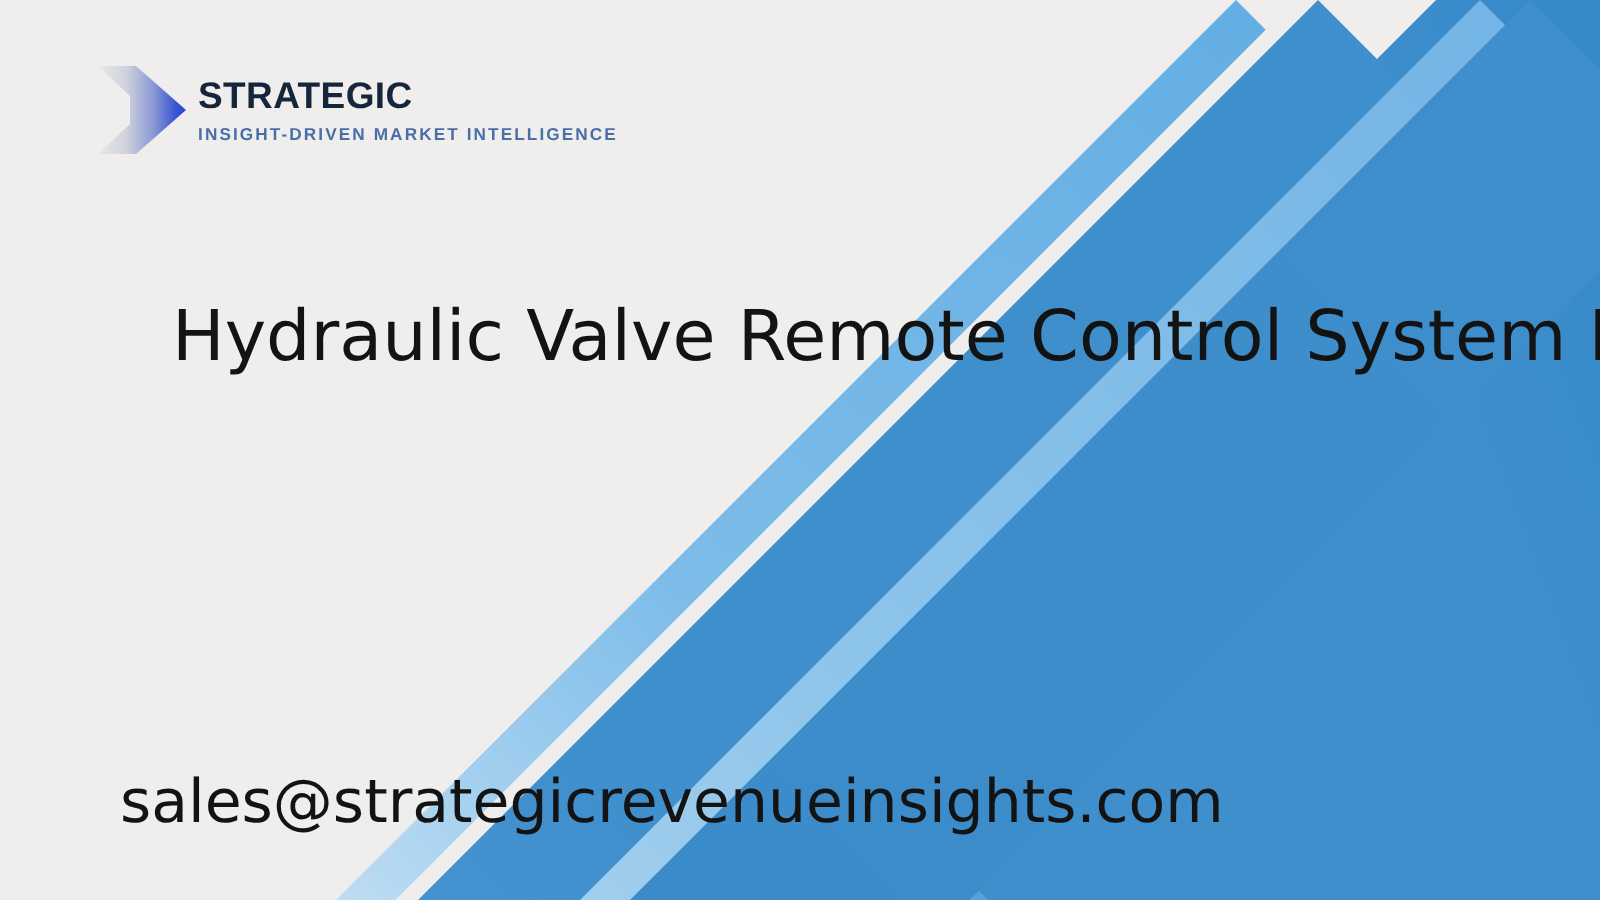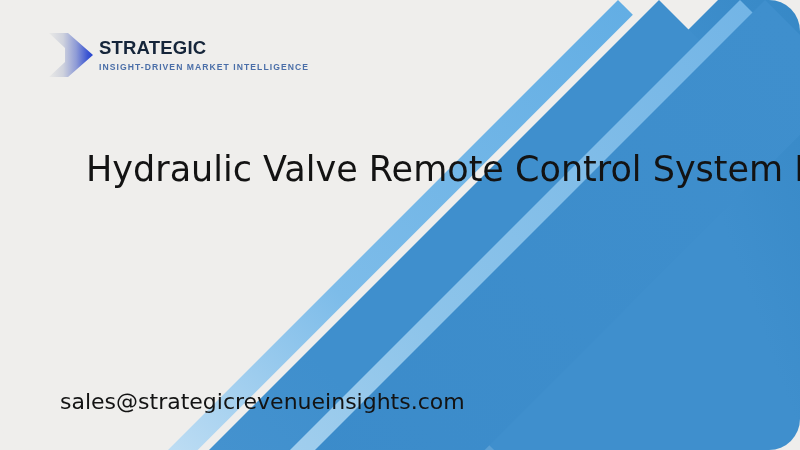--- a/index.html
+++ b/index.html
@@ -13,21 +13,20 @@
     overflow: hidden;
     font-family: "DejaVu Sans", sans-serif;
     background: #efeeec;
   }
   .slide {
     position: relative;
     width: 800px;
     height: 450px;
     background: #efeeec;
     overflow: hidden;
-    border-radius: 31px;
   }
 
   
   .deco {
     position: absolute;
     inset: 0;
     overflow: hidden;
     pointer-events: none;
   }
 
@@ -125,21 +124,21 @@
     color: #131313;
     white-space: nowrap;
   }
 
   
   .contact {
     position: absolute;
     left: 60px;
     top: 388px;
     font-family: "DejaVu Sans", sans-serif;
-    font-size: 22px;
+    font-size: 30px;
     line-height: 28px;
     color: #131313;
     white-space: nowrap;
   }
 </style>
 </head>
 <body>
 
 <div class="slide">
 

